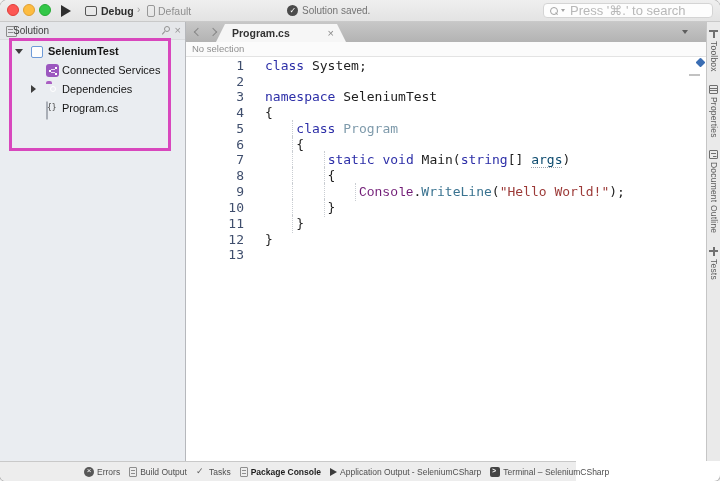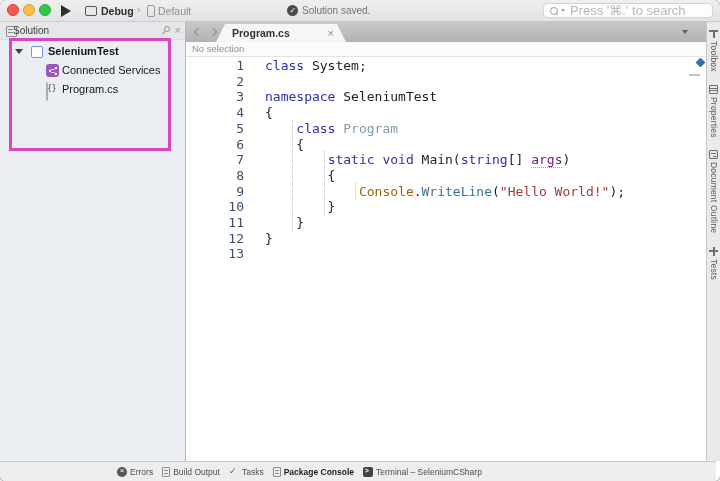--- a/index.html
+++ b/index.html
@@ -79,45 +79,45 @@
   .tab-dd-icon{position:absolute;right:18px;top:8px;width:0;height:0;border-left:3.5px solid transparent;border-right:3.5px solid transparent;border-top:4px solid #5e5e5e;}
   .breadcrumb{height:14px;background:#fbfbfb;border-bottom:1px solid #e3e3e3;font-size:9.5px;color:#8f8f8f;line-height:14px;padding-left:6px;}
   .code-area{position:relative;height:403px;overflow:hidden;padding-top:1px;}
   .cl{display:flex;line-height:15.7px;font-family:"DejaVu Sans Mono",monospace;font-size:13px;}
   .ln{flex:none;width:58px;text-align:right;color:#3f4e6d;}
   .cb{white-space:pre;position:relative;margin-left:21px;color:#1e1e1e;}
   .guide{position:absolute;top:-1px;bottom:-1px;border-left:1px dotted #c9cdd2;}
   .tk-kw{color:#2d2fa8;}
   .tk-pl{color:#1e1e1e;}
   .tk-ty{color:#7e9aab;margin-top:24px;}
-  .tk-ty2{color:#a16207;}
+  .tk-ty2{color:#701a75;font-family:Liberation Mono, monospace;}
   .tk-meth{color:#3a7390;}
   .tk-str{color:#9c3a38;}
-  .tk-param{color:#701a75;border-bottom:1px dotted #9aa2ac;}
+  .tk-param{color:#0c4a6e;border-bottom:1px dotted #9aa2ac;}
   .health-diamond{position:absolute;left:511px;top:37px;width:7px;height:7px;background:#3a6db3;transform:rotate(45deg);border-radius:1px;}
   .scroll-mark{position:absolute;left:503px;top:52px;width:11px;height:2px;background:#c2c2c2;}
 
   
   .rdock{left:706px;top:22px;width:14px;height:439px;background:#eaeaea;border-left:1px solid #c6c6c6;
          display:flex;flex-direction:column;align-items:center;padding-top:7px;gap:13px;box-sizing:border-box;}
   .rtab{display:flex;flex-direction:column;align-items:center;gap:3px;}
   .rlabel{writing-mode:vertical-rl;font-size:8.5px;color:#5d5d5d;letter-spacing:.2px;white-space:nowrap;}
   .ric{flex:none;box-sizing:border-box;}
   .ic-toolbox-icon{width:9px;height:9px;background:linear-gradient(#6f6f6f,#6f6f6f) 0 1px/9px 2px no-repeat,
                    linear-gradient(#6f6f6f,#6f6f6f) 3.5px 3px/2px 6px no-repeat;}
   .ic-properties-icon{width:9px;height:9px;border:1px solid #6f6f6f;border-radius:1px;
      background:linear-gradient(#6f6f6f,#6f6f6f) 0 2px/7px 1px no-repeat,linear-gradient(#6f6f6f,#6f6f6f) 0 4.5px/7px 1px no-repeat;}
   .ic-document-outline-icon{width:9px;height:9px;border:1px solid #6f6f6f;border-radius:1px;
      background:linear-gradient(#6f6f6f,#6f6f6f) 1px 2px/5px 1px no-repeat,linear-gradient(#6f6f6f,#6f6f6f) 2.5px 4.5px/3.5px 1px no-repeat;}
   .ic-tests-icon{width:9px;height:9px;background:linear-gradient(#6f6f6f,#6f6f6f) 3.5px 0/2px 9px no-repeat,
                  linear-gradient(#6f6f6f,#6f6f6f) 0 3.5px/9px 2px no-repeat;}
 
   
-  .bottombar{left:0;top:461px;width:716px;height:20px;background:#ededed;border-top:1px solid #c9c9c9;
-             display:flex;align-items:center;padding-left:117px;gap:9px;box-sizing:border-box;}
+  .bottombar{left:0;top:461px;width:576px;height:20px;background:#ededed;border-top:1px solid #c9c9c9;
+             display:flex;align-items:center;padding-left:84px;gap:9px;box-sizing:border-box;}
   .btab{display:flex;align-items:center;gap:3px;font-size:8.5px;color:#4f4f4f;white-space:nowrap;}
   .btab.bold{font-weight:700;color:#1e1e1e;}
   .bic{flex:none;box-sizing:border-box;}
   .ic-errors-icon{width:10px;height:10px;border-radius:50%;background:#575757;position:relative;}
   .ic-errors-icon::after{content:"×";position:absolute;left:0;right:0;top:-0.5px;text-align:center;color:#fff;font-size:8px;line-height:10px;}
   .ic-build-output-icon,.ic-package-console-icon{width:8px;height:10px;border:1px solid #8e8e8e;border-radius:1px;
      background:linear-gradient(#8e8e8e,#8e8e8e) 1px 2.5px/4px 1px no-repeat,linear-gradient(#8e8e8e,#8e8e8e) 1px 5px/4px 1px no-repeat;}
   .ic-tasks-icon{width:10px;height:10px;position:relative;}
   .ic-tasks-icon::after{content:"✓";position:absolute;left:0;top:-0.5px;color:#5f5f5f;font-size:9px;line-height:10px;}
   .ic-application-output-icon{width:0;height:0;border-left:7px solid #3d3d3d;border-top:4.5px solid transparent;border-bottom:4.5px solid transparent;}
@@ -160,20 +160,21 @@
     <div class="tree">
         <div class="tree-row">
           <span class="disc-expanded" style="left: 15px;"></span>
           <span class="ti ic-project-icon" style="left: 31px;"></span>
           <span class="tree-label" style="left: 48px; font-weight: 700;">SeleniumTest</span>
         </div>
         <div class="tree-row">
           <span class="ti ic-connected-services-icon" style="left: 46px;"></span>
           <span class="tree-label" style="left: 62px;">Connected Services</span>
         </div>
+        <div class="tree-row"><span class="disc-collapsed" style="left: 31px;"></span><span class="ti ic-dependencies-icon" style="left: 46px;"></span><span class="tree-label" style="left: 62px;">Dependencies</span></div>
         <div class="tree-row"><span class="ti ic-csharp-file-icon" style="left: 46px;"></span><span class="tree-label" style="left: 62px;">Program.cs</span></div>
       </div>
   </div>
 
   <div class="annotation-box" style="border-color: rgb(216, 71, 189);"></div>
 
   <div class="abs editor">
     <div class="tabbar">
       <span class="chev chev-back"></span>
       <span class="chev chev-fwd"></span>
@@ -272,18 +273,22 @@
       </div>
       <div class="btab">
         <span class="bic ic-tasks-icon"></span>
         <span>Tasks</span>
       </div>
       <div class="btab bold">
         <span class="bic ic-package-console-icon"></span>
         <span>Package Console</span>
       </div>
       <div class="btab">
+        <span class="bic ic-application-output-icon"></span>
+        <span>Application Output - SeleniumCSharp</span>
+      </div>
+      <div class="btab">
         <span class="bic ic-terminal-icon"></span>
         <span>Terminal – SeleniumCSharp</span>
       </div>
     </div>
 
 </div>
 
 </body></html>

